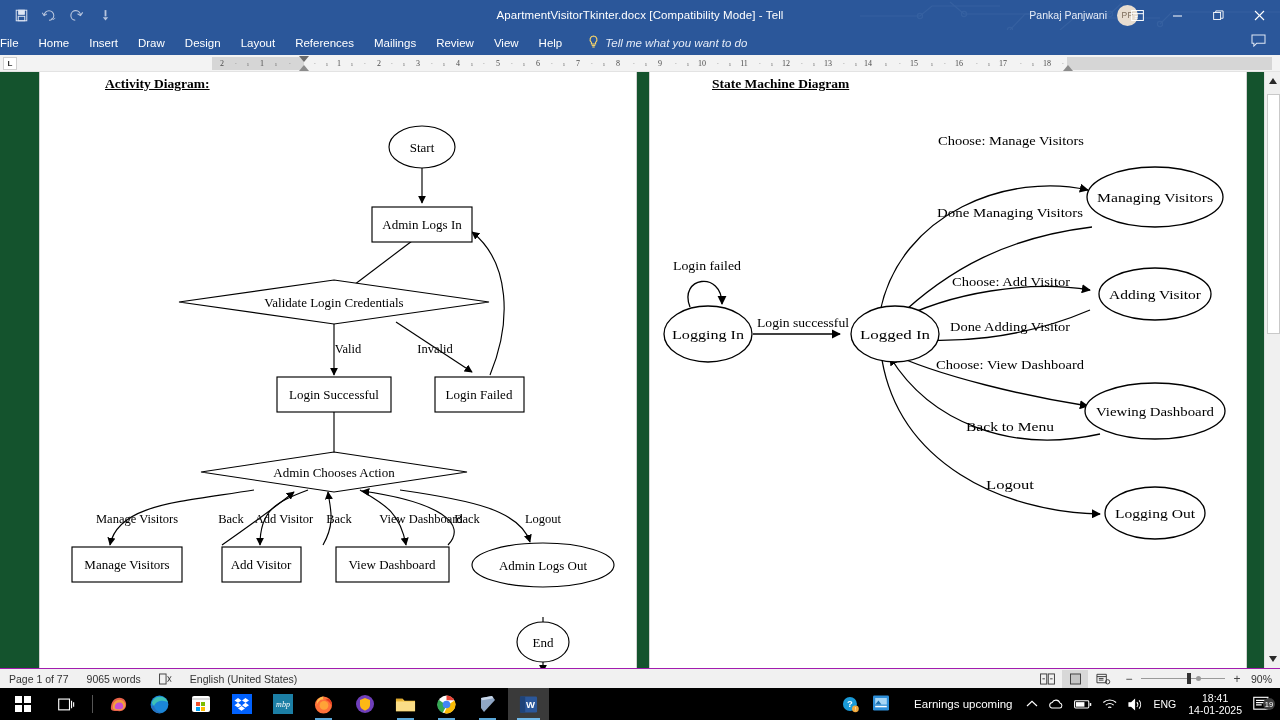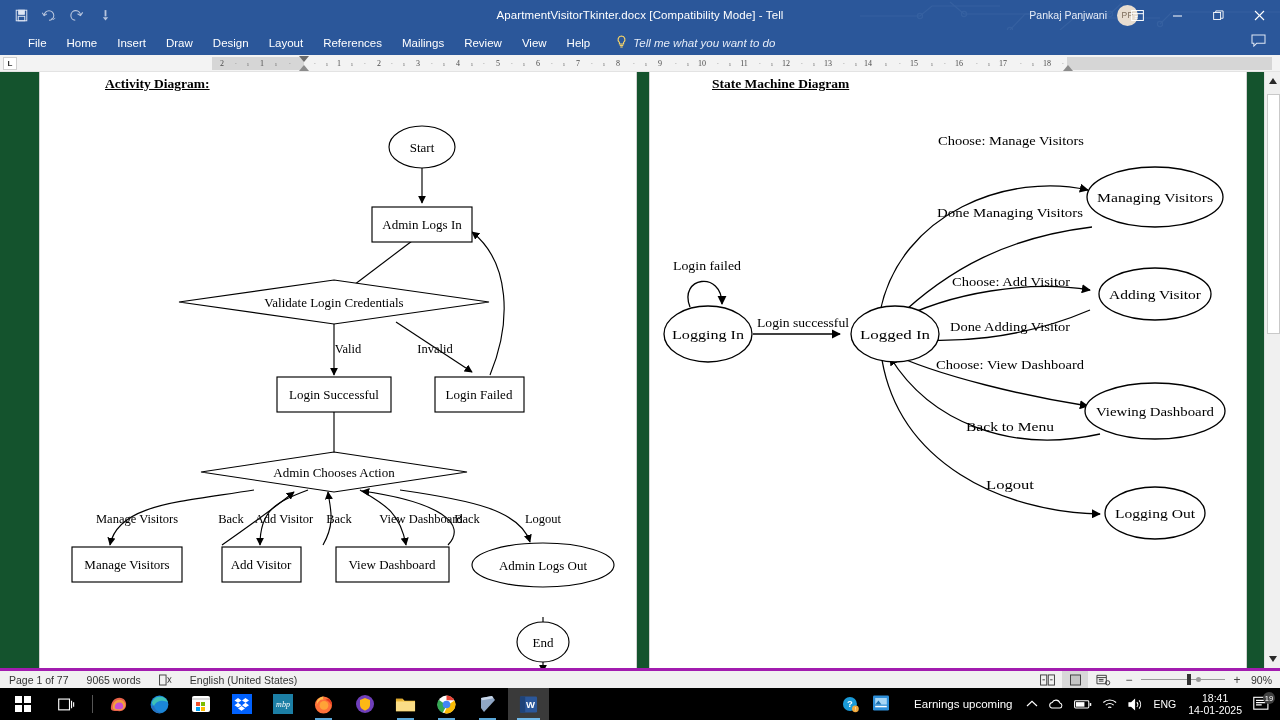--- a/index.html
+++ b/index.html
@@ -57,21 +57,21 @@
 
   
   .ribbonbar {
     position: absolute; top: 30px; left: 0; width: 1280px; height: 25px;
     background: #2b579a; color: #fff;
     display: flex; align-items: center;
   }
   .rb-tab {
     font-size: 11.5px; color: #fff; padding: 4px 10px; white-space: nowrap;
   }
-  .rb-tab:first-child { padding-left: 28px; }
+  .rb-tab:first-child { padding-left: 0; }
   .tellme {
     display: flex; align-items: center; gap: 6px; margin-left: 16px;
     font-size: 11.5px; color: #e4ebf7; font-style: italic;
   }
   .bulb { font-size: 12px; color: #ffd966; font-style: normal; }
   .comment-ico {
     position: absolute; right: 14px; top: 3px;
     color: #dfe7f4;
   }
 
@@ -135,21 +135,21 @@
   .vs-arrow.up { top: 0; }
   .vs-arrow.down { bottom: 0; }
   .vs-thumb {
     position: absolute; left: 2px; width: 13px; background: #fff;
     border: 1px solid #c9c9c9;
   }
 
   
   .statusbar {
     position: absolute; top: 668px; left: 0; width: 1280px; height: 20px;
-    background: #f1f1f1; border-top: 3px solid #a21caf;
+    background: #f1f1f1; border-top: 1px solid #a21caf;
     display: flex; align-items: center;
     font-size: 10.5px; color: #333;
   }
   .sb-item { padding: 0 9px; white-space: nowrap; display: flex; align-items: center; gap: 4px; }
   .sb-right { position: absolute; right: 4px; display: flex; align-items: center; gap: 2px; }
   .view-btn {
     width: 26px; height: 18px; display: flex; align-items: center; justify-content: center;
     color: #444;
   }
   .view-btn.active { background: #d8d8d8; }
@@ -201,21 +201,21 @@
     position: absolute; right: 0; top: 0; height: 32px; display: flex; align-items: center;
     color: #fff;
   }
   .tray-item { display: flex; align-items: center; padding: 0 5px; font-size: 10.5px; color: #fff; }
   .news {
     display: flex; align-items: center; gap: 24px; padding: 0 8px; font-size: 11.5px; color: #fff;
   }
   .clock { text-align: center; line-height: 1.18; font-size: 10.5px; padding: 0 7px; color: #fff; }
   .notif { position: relative; padding: 0 10px 0 4px; }
   .notif-badge {
-    position: absolute; right: 5px; bottom: 8px;
+    position: absolute; right: 5px; bottom: 2px;
     background: #404040; color: #fff; font-size: 7.5px;
     border-radius: 50%; width: 12px; height: 12px;
     display: flex; align-items: center; justify-content: center;
   }
 </style>
 </head>
 <body>
 
 <div id="app">
 

